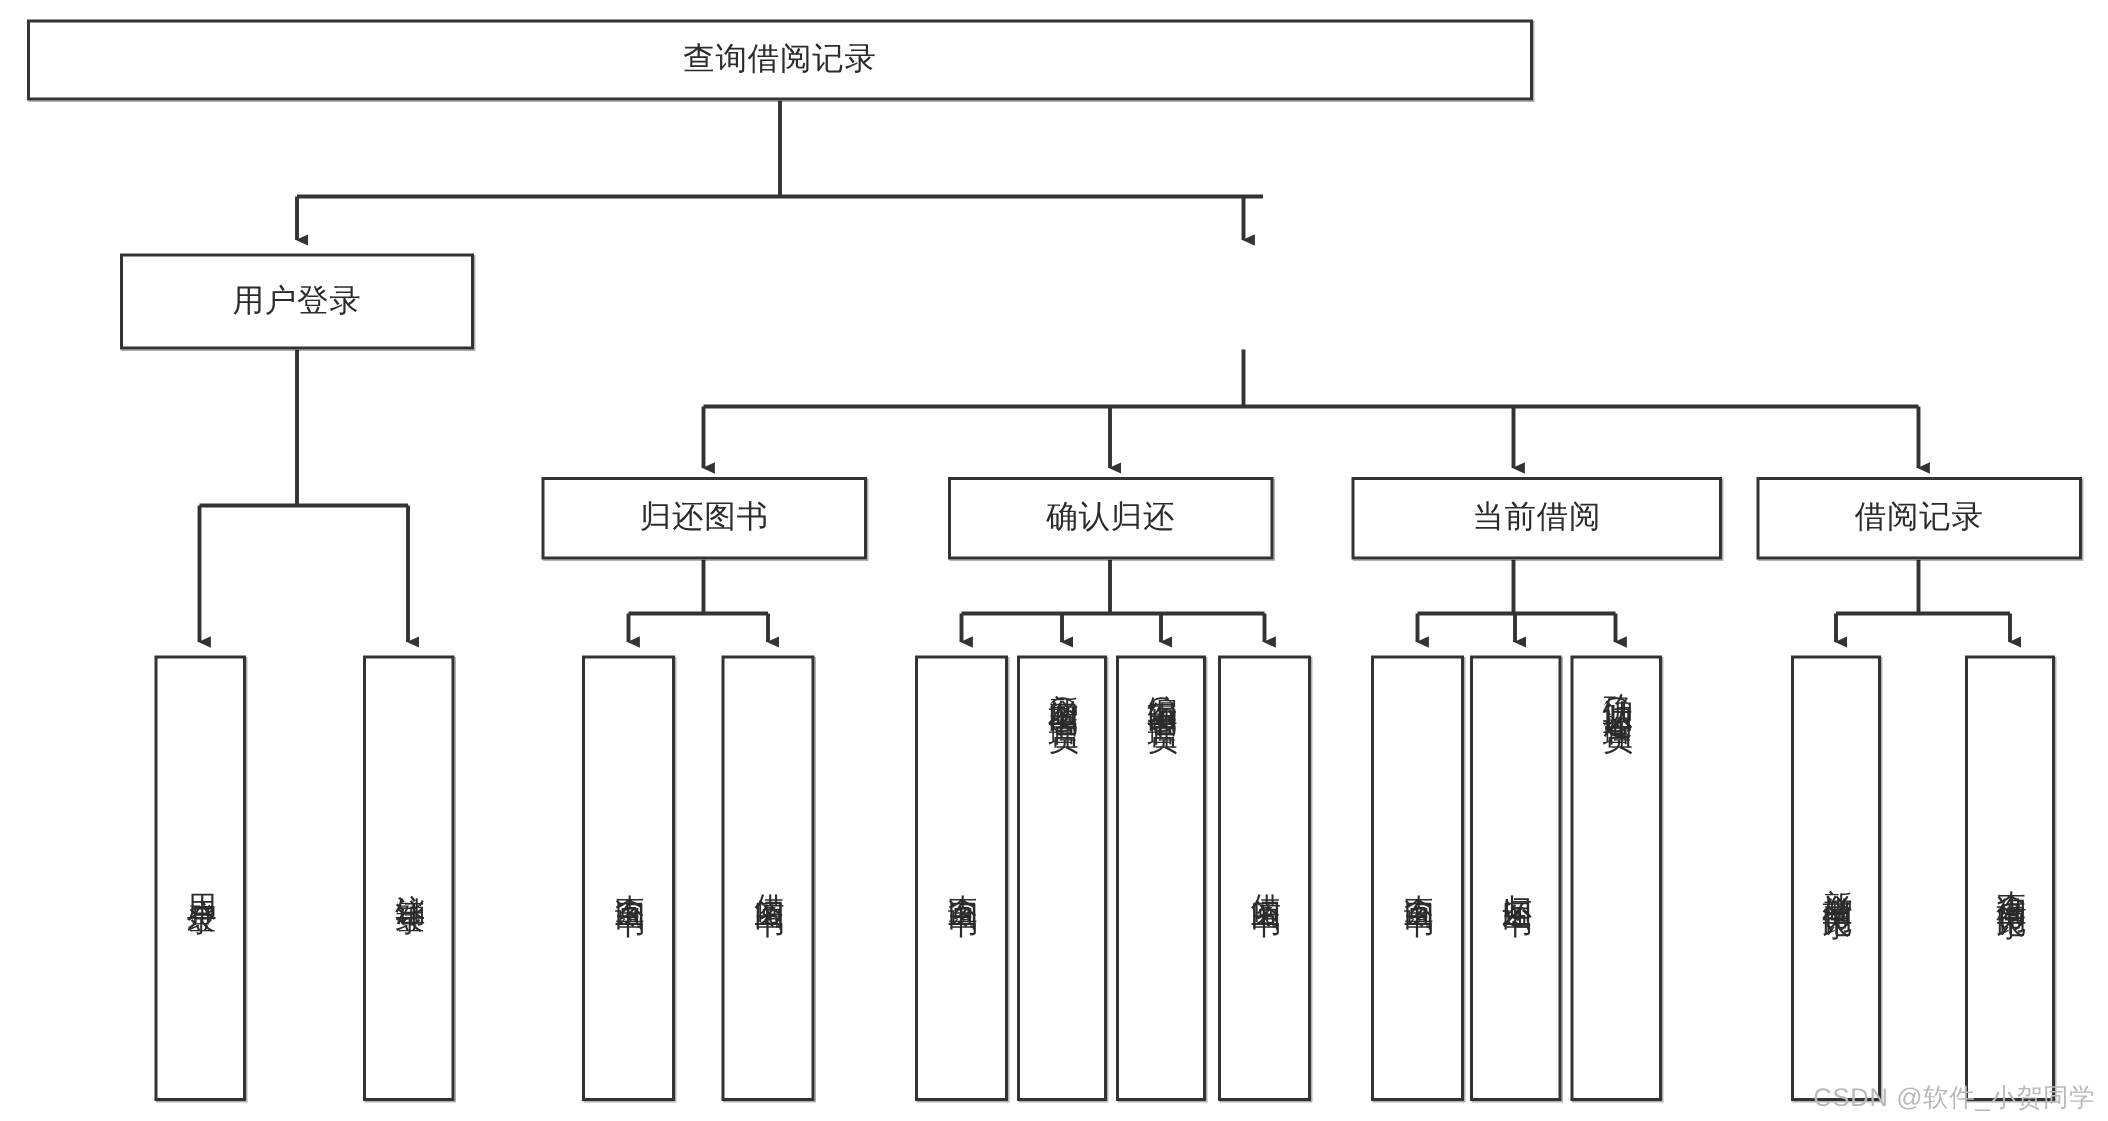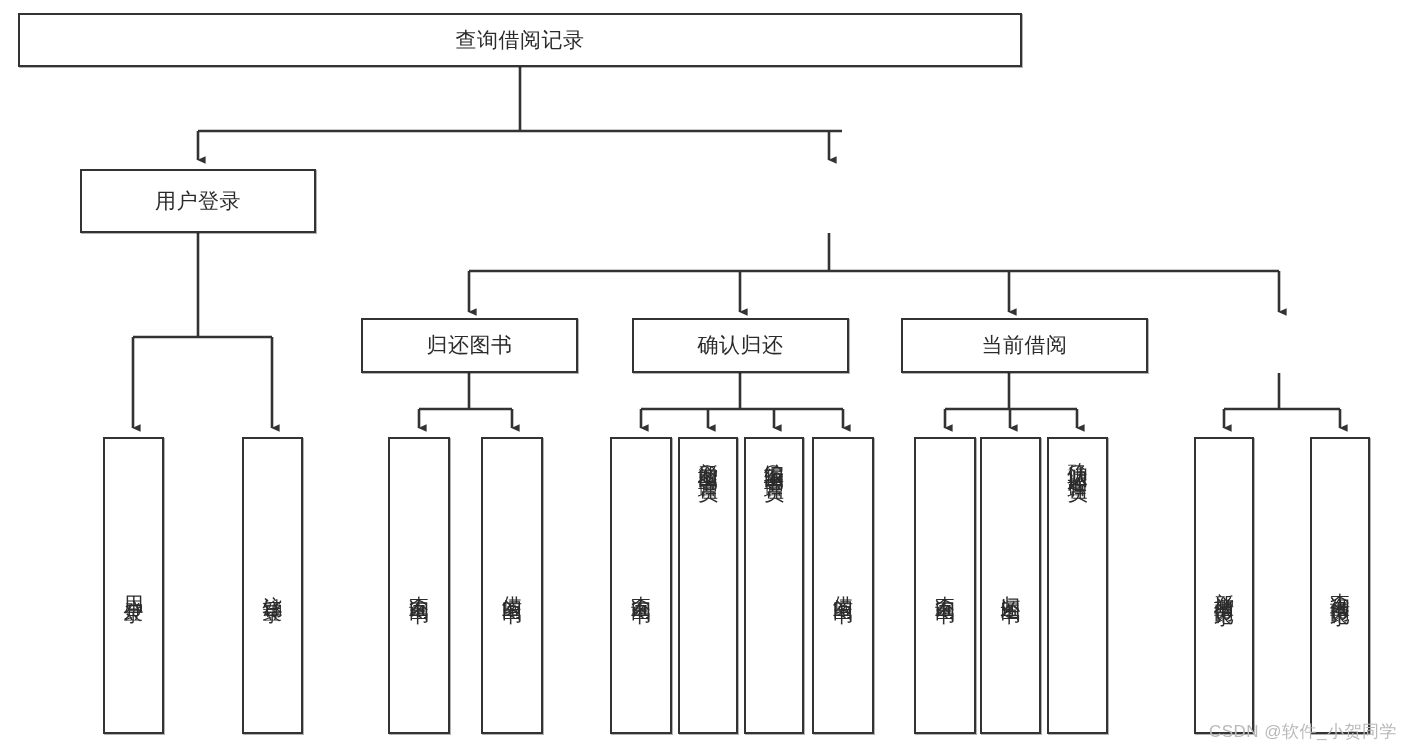--- a/index.html
+++ b/index.html
@@ -138,20 +138,23 @@
 
   <div class="node" style="left:361px; top:318px; width:217px; height:55px;">
     <span class="label">归还图书</span>
   </div>
   <div class="node" style="left:632px; top:318px; width:217px; height:55px;">
     <span class="label">确认归还</span>
   </div>
   <div class="node" style="left:901px; top:318px; width:247px; height:55px;">
     <span class="label">当前借阅</span>
   </div>
+  <div class="node" style="left:1171px; top:318px; width:217px; height:55px;">
+    <span class="label">借阅记录</span>
+  </div>
 
   <div class="node vertical centered" style="left:103px; top:437px; width:61px; height:297px;">
     <span class="label">用户登录</span>
   </div>
   <div class="node vertical centered" style="left:242px; top:437px; width:61px; height:297px;">
     <span class="label">注销登录</span>
   </div>
 
   <div class="node vertical centered" style="left:388px; top:437px; width:62px; height:297px;">
     <span class="label">查询图书</span>

